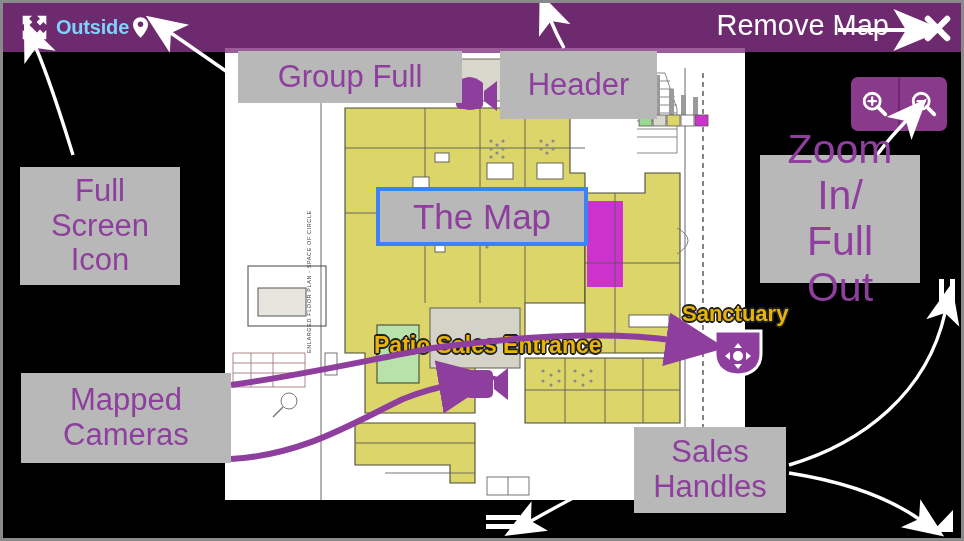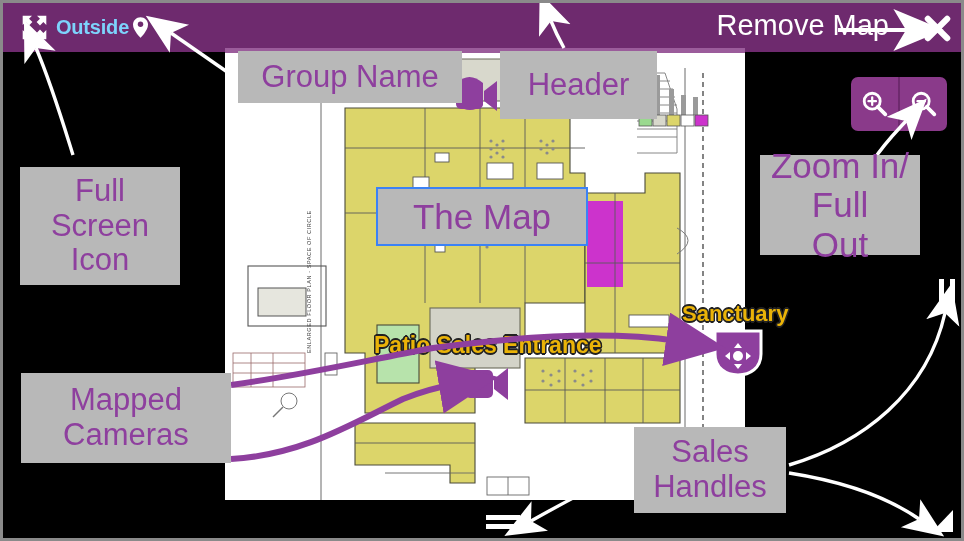--- a/index.html
+++ b/index.html
@@ -91,22 +91,22 @@
     color:#8e3f9e;
     display:flex;align-items:center;justify-content:center;
     text-align:center;
     line-height:1.12;
     box-sizing:border-box;
   }
 
   #co-group-name{left:235px;top:48px;width:224px;height:52px;font-size:31px;}
   #co-header{left:497px;top:48px;width:157px;height:68px;font-size:31px;}
   #co-fullscreen{left:17px;top:164px;width:160px;height:118px;font-size:31px;}
-  #co-zoom{left:757px;top:152px;width:160px;height:100px;font-size:35px;}
-  #co-themap{left:373px;top:184px;width:212px;height:59px;font-size:35px;border:2px solid #3b82f6;}
+  #co-zoom{left:757px;top:152px;width:160px;height:128px;font-size:41px;}
+  #co-themap{left:373px;top:184px;width:212px;height:59px;font-size:35px;border:4px solid #3b82f6;}
   #co-mapped{left:18px;top:370px;width:210px;height:90px;font-size:31px;}
   #co-grab{left:631px;top:424px;width:152px;height:86px;font-size:31px;}
 
   
   #anno{position:absolute;left:0;top:0;width:964px;height:541px;pointer-events:none;}
 
   
   .map-label{
     position:absolute;
     color:#eab308;
@@ -406,21 +406,21 @@
       <marker id="ptip" markerWidth="11" markerHeight="11" refX="2" refY="4.5" orient="auto" markerUnits="strokeWidth">
         <path d="M0,0 L10,4.5 L0,9 Z" fill="#8e3f9e"></path>
       </marker>
     </defs>
     <g stroke="#8e3f9e" stroke-width="6" fill="none" marker-end="url(#ptip)">
       <path d="M228 382 C300 372 360 358 430 345 C540 330 620 330 675 338"></path>
       <path d="M228 456 C300 452 350 420 400 396 C420 388 436 384 448 382"></path>
     </g>
   </svg>
 
-  <div class="callout" id="co-group-name">Group Name</div>
+  <div class="callout" id="co-group-name">Group Full</div>
 
   <div class="callout" id="co-header">Header</div>
 
   <div class="callout" id="co-fullscreen">
     <div>
       <div>Full</div>
       <div>Screen</div>
       <div>Icon</div>
     </div>
   </div>

